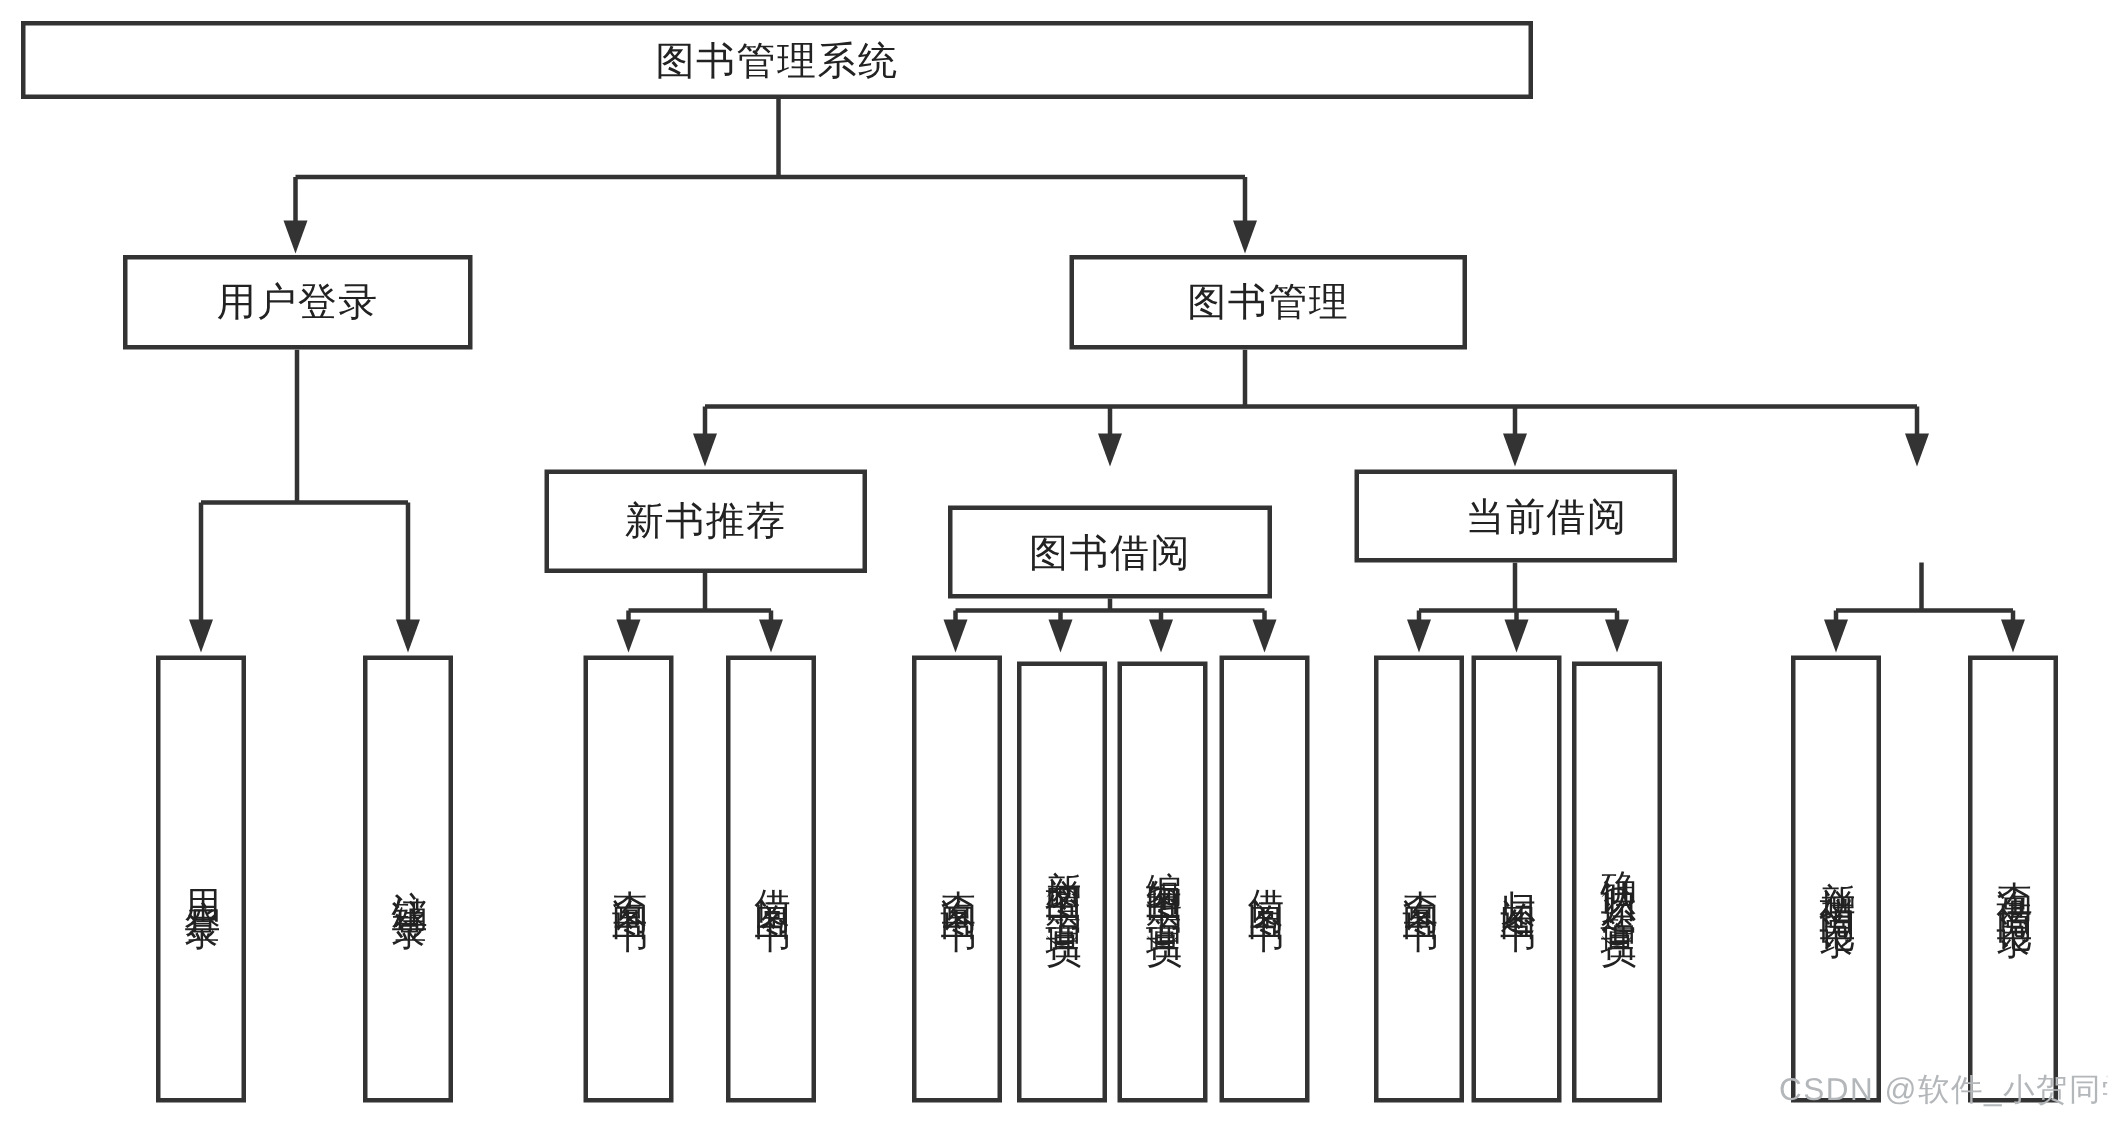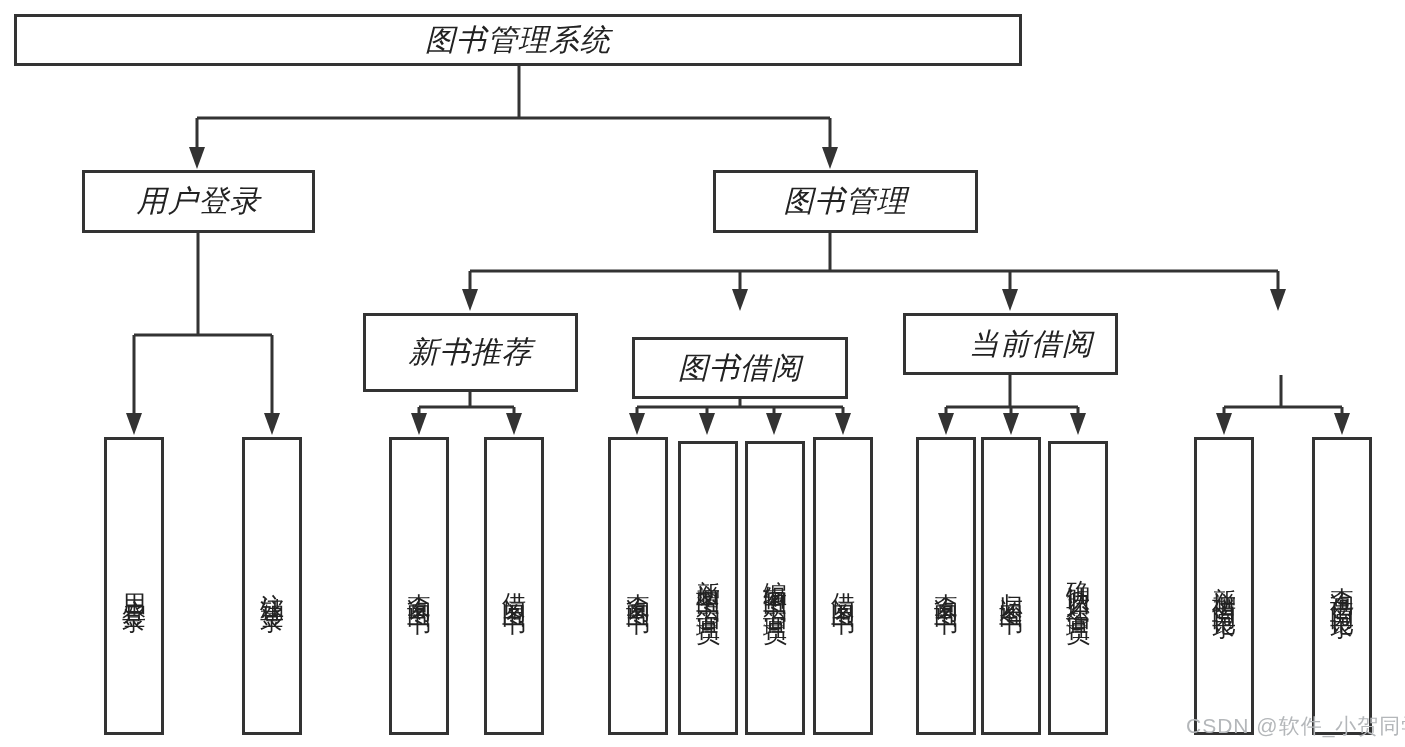--- a/index.html
+++ b/index.html
@@ -27,24 +27,23 @@
     position: absolute;
     box-sizing: border-box;
     border: 3px solid #333333;
     background: #ffffff;
     display: flex;
     align-items: center;
     justify-content: center;
     color: #222222;
   }
   .h-node {
-    font-size: 30px;
+    font-size: 26px;
     letter-spacing: 1px;
     white-space: nowrap;
-    font-style: italic;
   }
   .leaf {
     writing-mode: vertical-rl;
     text-orientation: mixed;
     font-size: 24px;
     letter-spacing: 6px;
     line-height: 1;
   }
   .leaf span {
     display: block;
@@ -133,21 +132,21 @@
     <span>图书管理系统</span>
   </div>
 
   <div class="node h-node" style="left:82px; top:170px; width:233px; height:63px;">
     <span>用户登录</span>
   </div>
   <div class="node h-node" style="left:713px; top:170px; width:265px; height:63px;">
     <span>图书管理</span>
   </div>
 
-  <div class="node h-node" style="left:363px; top:313px; width:215px; height:79px;">
+  <div class="node h-node" style="left:363px; top:313px; width:215px; height:69px;">
     <span>新书推荐</span>
   </div>
   <div class="node h-node" style="left:632px; top:313px; width:216px; height:62px;margin-top:24px;">
     <span>图书借阅</span>
   </div>
   <div class="node h-node" style="left:903px; top:313px; width:215px; height:62px;padding-left:41px;">
     <span>当前借阅</span>
   </div>
 
   <div class="node leaf" style="left:104px; top:437px; width:60px; height:298px;">

